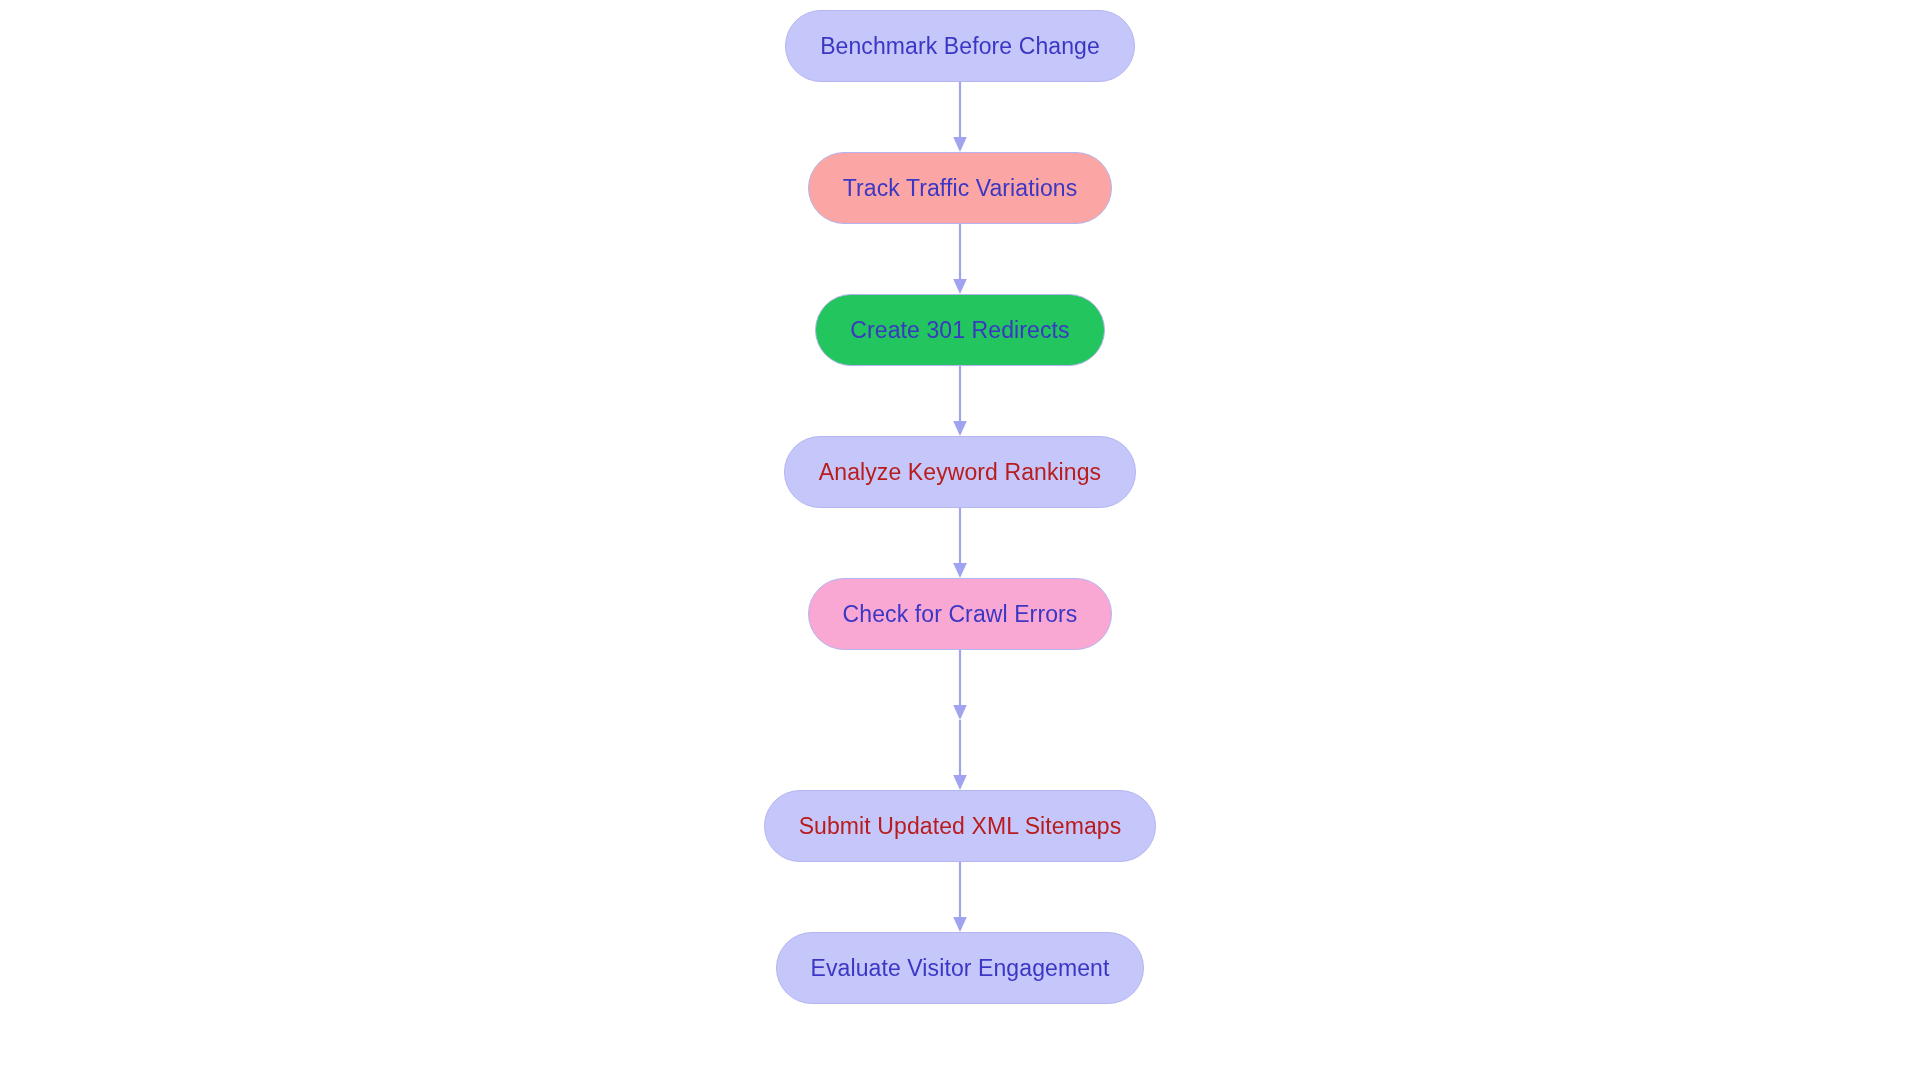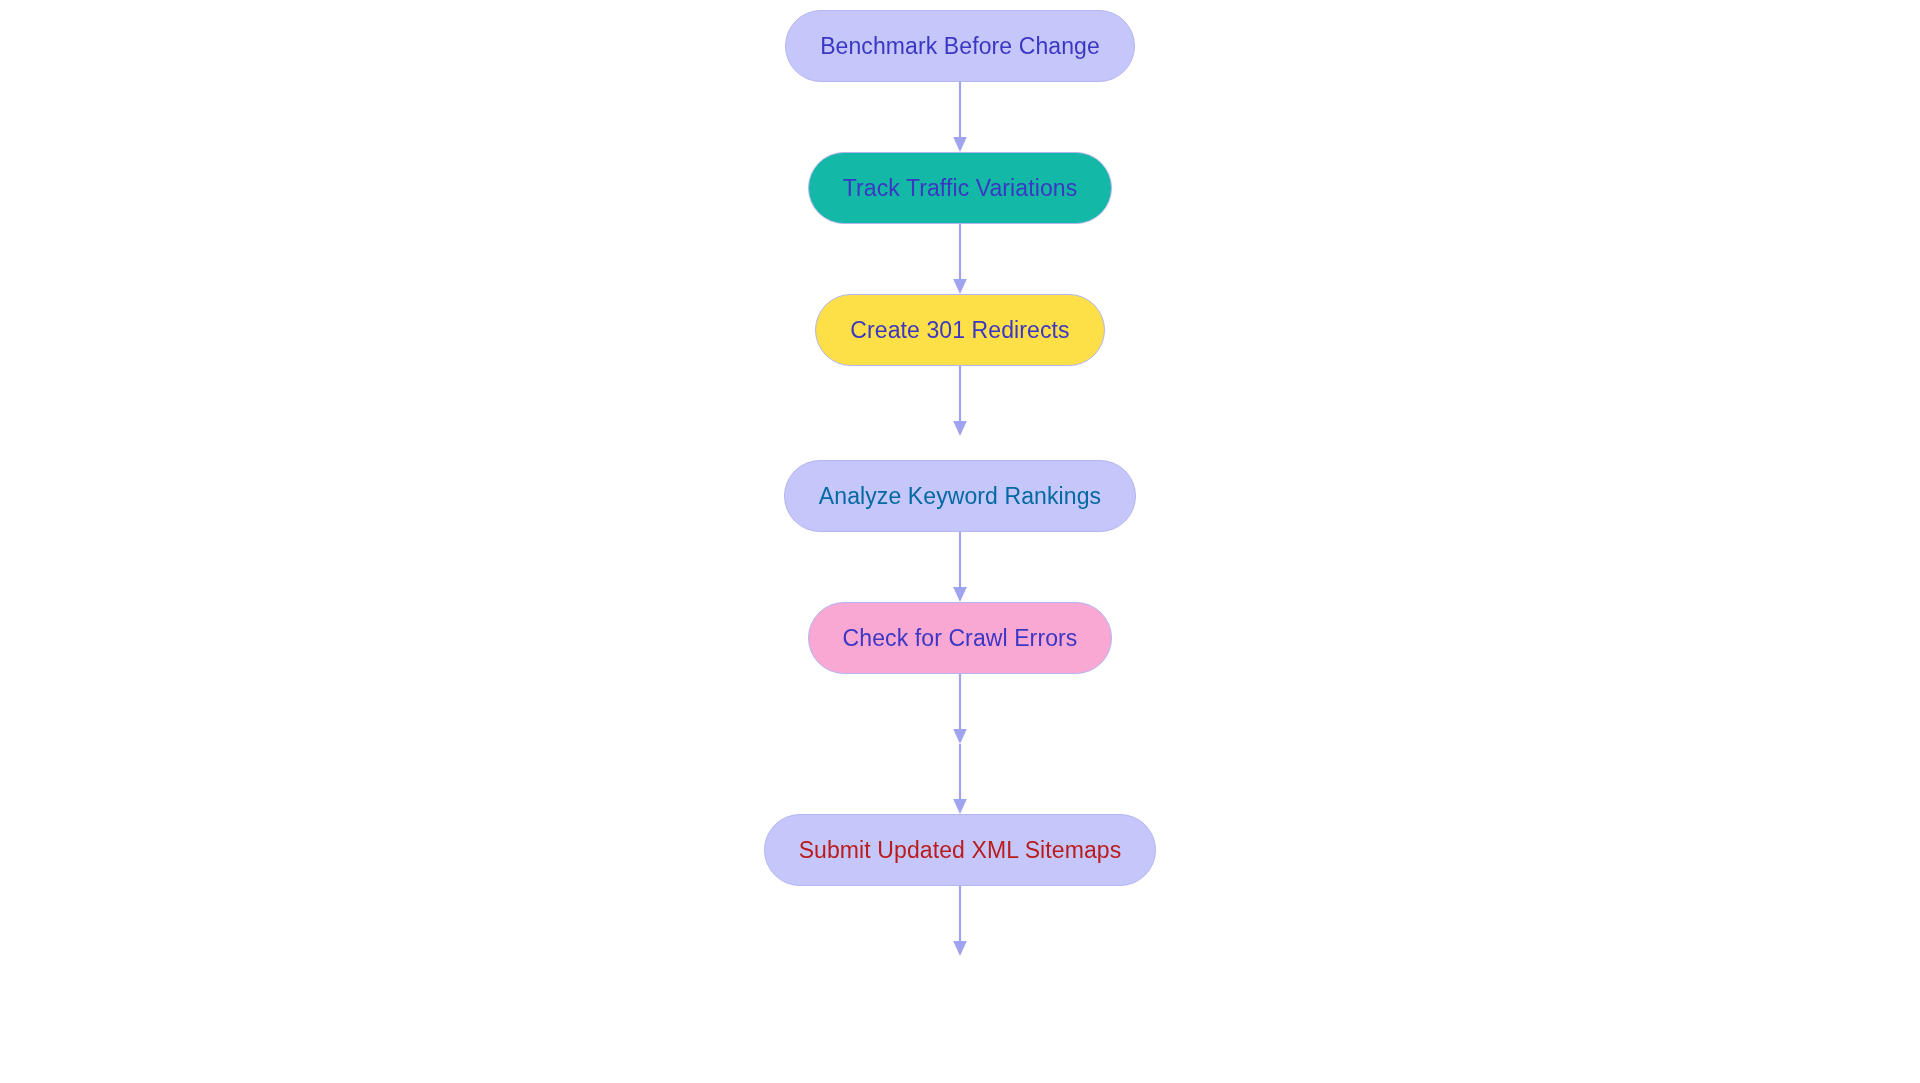--- a/index.html
+++ b/index.html
@@ -77,43 +77,43 @@
       <span>Benchmark Before Change</span>
     </div>
 
     <div class="flow-connector">
       <svg class="connector-svg" width="20" height="70" viewBox="0 0 20 70">
         <line x1="10" y1="0" x2="10" y2="57" stroke="#9fa3f0" stroke-width="2.2"></line>
         <polygon points="10,70 3.2,55 16.8,55" fill="#9fa3f0"></polygon>
       </svg>
     </div>
 
-    <div class="flow-node" style="background: #14b8a6; border-color: rgb(179, 180, 240); color: rgb(59, 55, 196);">
+    <div class="flow-node" style="background: #fca5a5; border-color: rgb(179, 180, 240); color: rgb(59, 55, 196);">
       <span>Track Traffic Variations</span>
     </div>
 
     <div class="flow-connector">
       <svg class="connector-svg" width="20" height="70" viewBox="0 0 20 70">
         <line x1="10" y1="0" x2="10" y2="57" stroke="#9fa3f0" stroke-width="2.2"></line>
         <polygon points="10,70 3.2,55 16.8,55" fill="#9fa3f0"></polygon>
       </svg>
     </div>
 
-    <div class="flow-node" style="background: #fde047; border-color: rgb(179, 180, 240); color: rgb(59, 55, 196);">
+    <div class="flow-node" style="background: #22c55e; border-color: rgb(179, 180, 240); color: rgb(59, 55, 196);">
       <span>Create 301 Redirects</span>
     </div>
 
     <div class="flow-connector">
       <svg class="connector-svg" width="20" height="70" viewBox="0 0 20 70">
         <line x1="10" y1="0" x2="10" y2="57" stroke="#9fa3f0" stroke-width="2.2"></line>
         <polygon points="10,70 3.2,55 16.8,55" fill="#9fa3f0"></polygon>
       </svg>
     </div>
 
-    <div class="flow-node" style="background: rgb(197, 198, 250); border-color: rgb(179, 180, 240); color: #0369a1; margin-top: 24px;">
+    <div class="flow-node" style="background: rgb(197, 198, 250); border-color: rgb(179, 180, 240); color: #b91c1c;">
       <span>Analyze Keyword Rankings</span>
     </div>
 
     <div class="flow-connector">
       <svg class="connector-svg" width="20" height="70" viewBox="0 0 20 70">
         <line x1="10" y1="0" x2="10" y2="57" stroke="#9fa3f0" stroke-width="2.2"></line>
         <polygon points="10,70 3.2,55 16.8,55" fill="#9fa3f0"></polygon>
       </svg>
     </div>
 
@@ -140,15 +140,18 @@
       <span>Submit Updated XML Sitemaps</span>
     </div>
 
     <div class="flow-connector">
       <svg class="connector-svg" width="20" height="70" viewBox="0 0 20 70">
         <line x1="10" y1="0" x2="10" y2="57" stroke="#9fa3f0" stroke-width="2.2"></line>
         <polygon points="10,70 3.2,55 16.8,55" fill="#9fa3f0"></polygon>
       </svg>
     </div>
 
+    <div class="flow-node" style="background: rgb(197, 198, 250); border-color: rgb(179, 180, 240); color: rgb(59, 55, 196);">
+      <span>Evaluate Visitor Engagement</span>
+    </div>
 
   </div>
 </div>
 
 </body></html>

